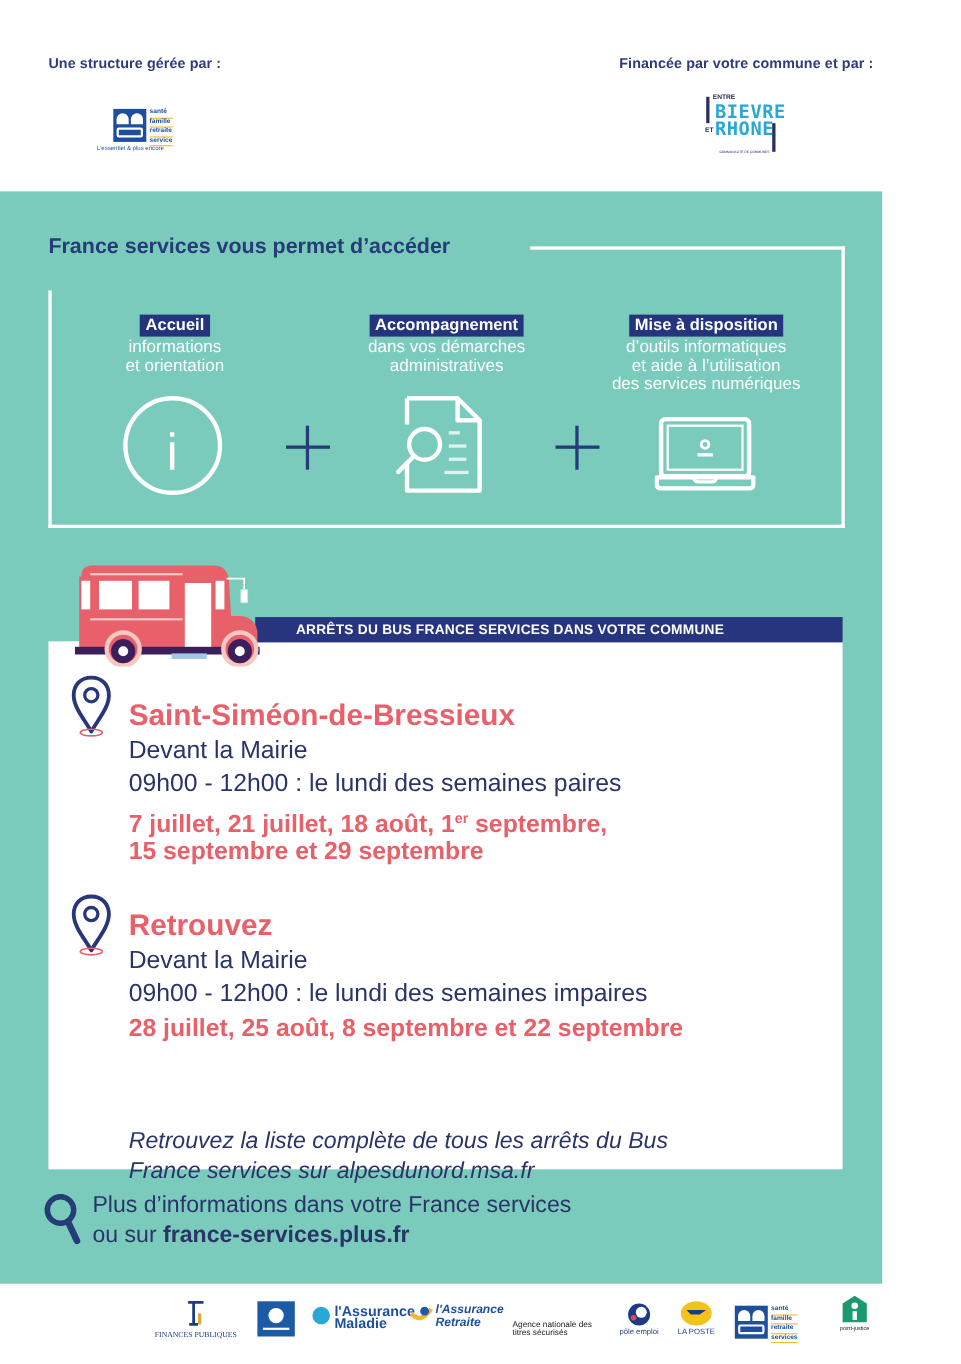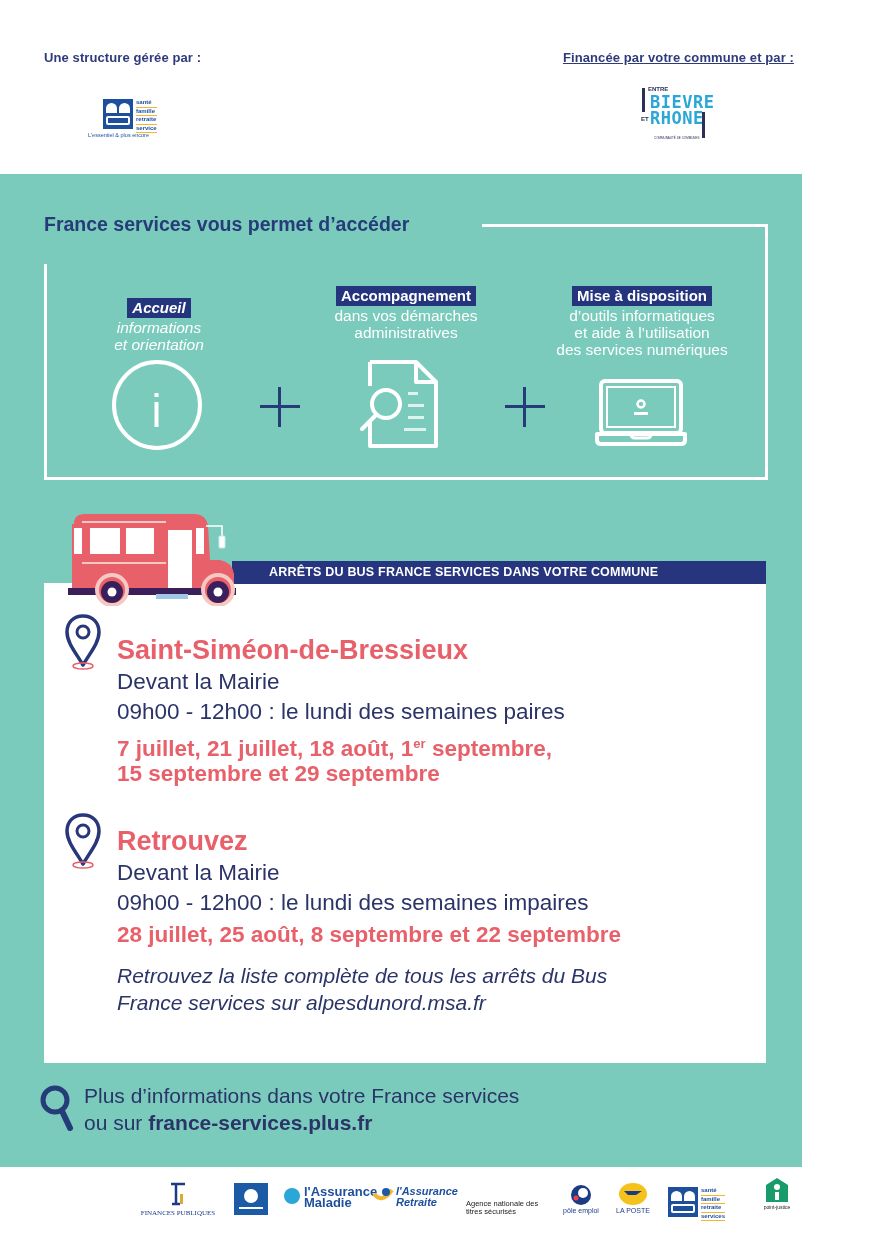--- a/index.html
+++ b/index.html
@@ -1,21 +1,21 @@
 <!DOCTYPE html>
 <html><head>
 <meta charset="utf-8">
 <style>
   * { box-sizing: border-box; margin: 0; padding: 0; }
   html, body { width: 874px; height: 1240px; background: #ffffff; overflow: hidden; }
   body { position: relative; font-family: "Liberation Sans", "DejaVu Sans", sans-serif; color: #2b3472; }
 
   .header-label { position: absolute; top: 50px; font-size: 13px; font-weight: bold; color: #2f3a7c; letter-spacing: 0.1px; }
   #hdr-left { left: 44px; }
-  #hdr-right { right: 80px; text-decoration: underline; }
+  #hdr-right { right: 80px; }
 
   
   .msa-logo { position: absolute; display: flex; align-items: flex-start; }
   .msa-box { width: 30px; height: 30px; background: #1d4f9c; position: relative; }
   .msa-box .arch { position: absolute; top: 4px; width: 11px; height: 10px; border-radius: 6px 6px 0 0; background: #fff; }
   .msa-box .arch.a1 { left: 3px; } .msa-box .arch.a2 { left: 16px; }
   .msa-box .sa { position: absolute; left: 3px; top: 17px; width: 24px; height: 9px; border: 2px solid #fff; border-radius: 2px; }
   .msa-words { margin-left: 3px; font-size: 6px; line-height: 7.5px; font-weight: bold; color: #1d4f9c; }
   .msa-words span { display: block; border-bottom: 1px solid #f2b630; }
   .msa-tag { position: absolute; font-size: 5.5px; color: #1d4f9c; white-space: nowrap; }
@@ -51,21 +51,21 @@
   #stops-banner { position: absolute; left: 232px; top: 561px; width: 534px; height: 23px; background: #26357e; color: #fff; font-weight: bold; font-size: 12.5px; line-height: 23px; padding-left: 37px; letter-spacing: 0.2px; }
   #bus { position: absolute; left: 68px; top: 510px; }
 
   .stop { position: absolute; left: 64px; }
   .stop .pin { position: absolute; left: 0; top: 0; }
   .stop .stop-name { position: absolute; left: 53px; font-size: 27px; font-weight: bold; color: #e8606a; white-space: nowrap; }
   .stop .line { position: absolute; left: 53px; font-size: 22.5px; color: #2a3468; white-space: nowrap; }
   .stop .dates { position: absolute; left: 53px; font-size: 22.5px; font-weight: bold; color: #e8606a; white-space: nowrap; line-height: 30px; }
   .dates sup { font-size: 13px; vertical-align: 8px; }
 
-  #retrouvez { position: absolute; left: 117px; top: 962px; font-size: 21px; line-height: 27px; font-style: italic; color: #2a3468; white-space: pre-line; }
+  #retrouvez { position: absolute; left: 117px; top: 1024px; font-size: 21px; line-height: 27px; font-style: italic; color: #2a3468; white-space: pre-line; }
 
   #more-info { position: absolute; left: 84px; top: 1082px; font-size: 21px; line-height: 27px; color: #2a3468; }
   #more-info b { font-weight: bold; }
   #search-glyph { position: absolute; left: 38px; top: 1084px; }
 
   
   .partner { position: absolute; font-size: 8px; color: #1d3b85; text-align: center; }
 </style>
 </head>
 <body>
@@ -101,21 +101,21 @@
 <div id="teal"></div>
 
 <div id="services-frame"></div>
 <div id="frame-topline"></div>
 <div id="frame-leftcover"></div>
 
 <div id="intro-title">
   <div>France services vous permet d’accéder</div>
 </div>
 
-<div class="svc" style="left:84px; top:298px; width:150px;font-style:italic;">
+<div class="svc" style="left:84px; top:286px; width:150px;">
   <span class="tag">Accueil</span>
   <span class="desc">informations
 et orientation</span>
 </div>
 <div class="svc" style="left:296px; top:286px; width:220px;">
   <span class="tag">Accompagnement</span>
   <span class="desc">dans vos démarches
 administratives</span>
 </div>
 <div class="svc" style="left:532px; top:286px; width:220px;">

